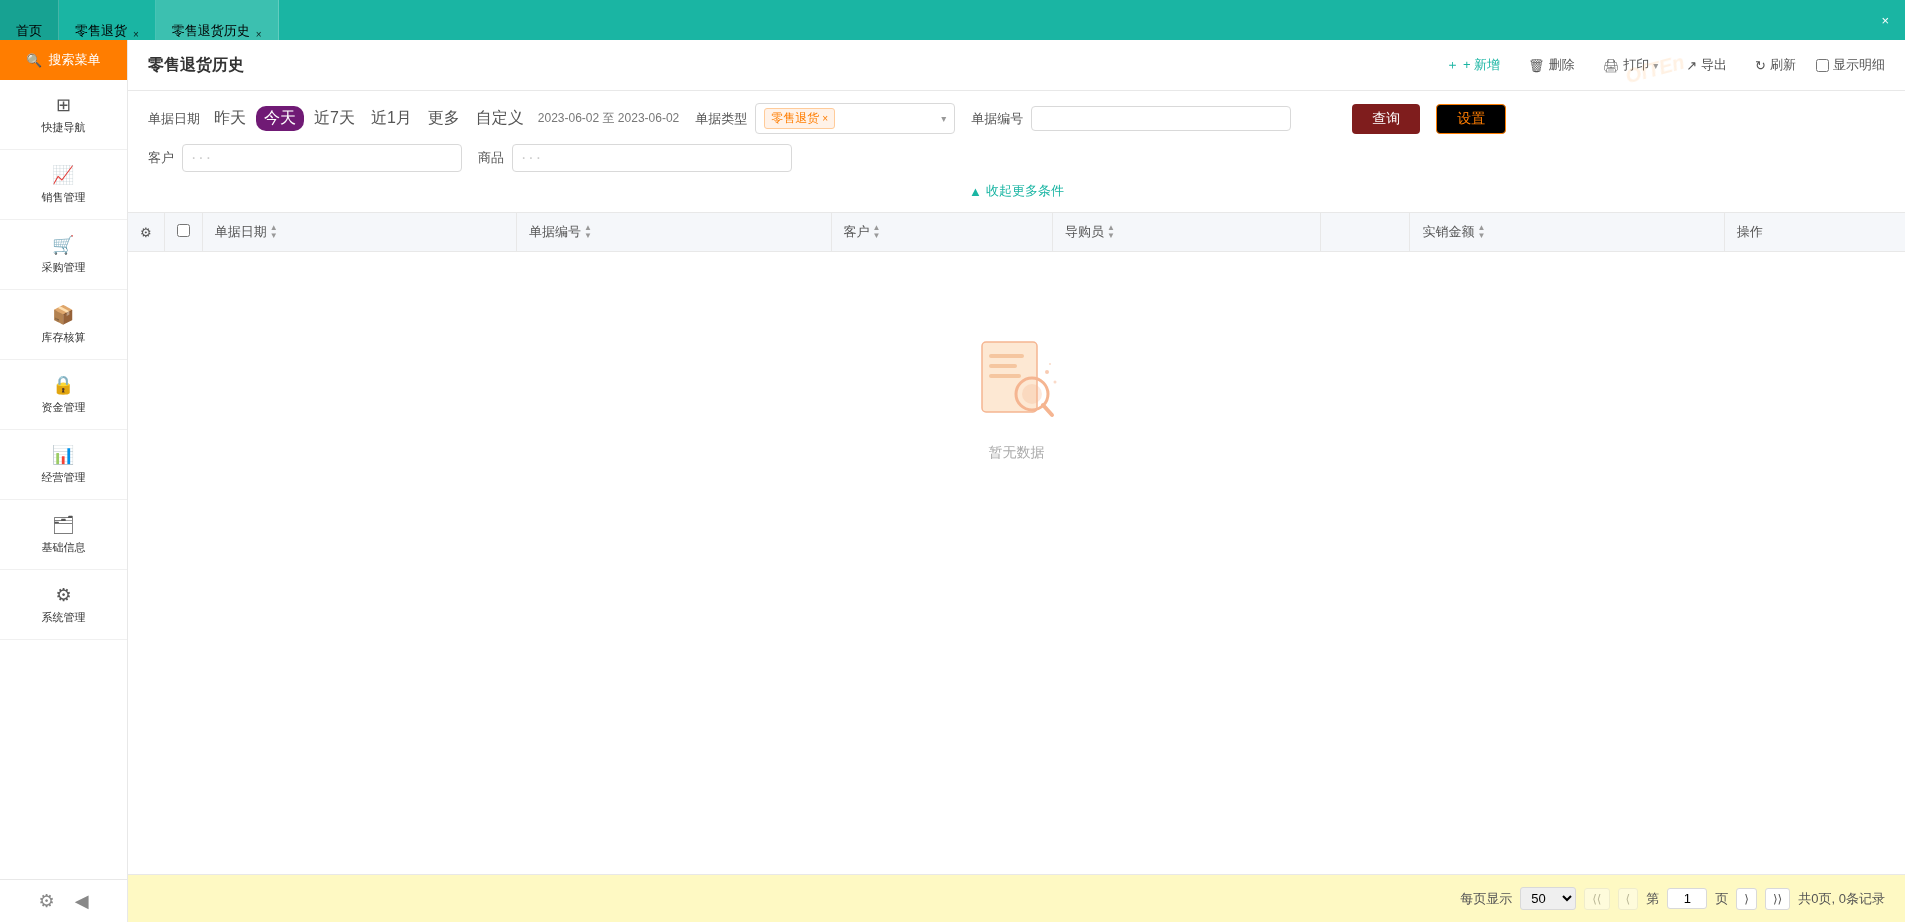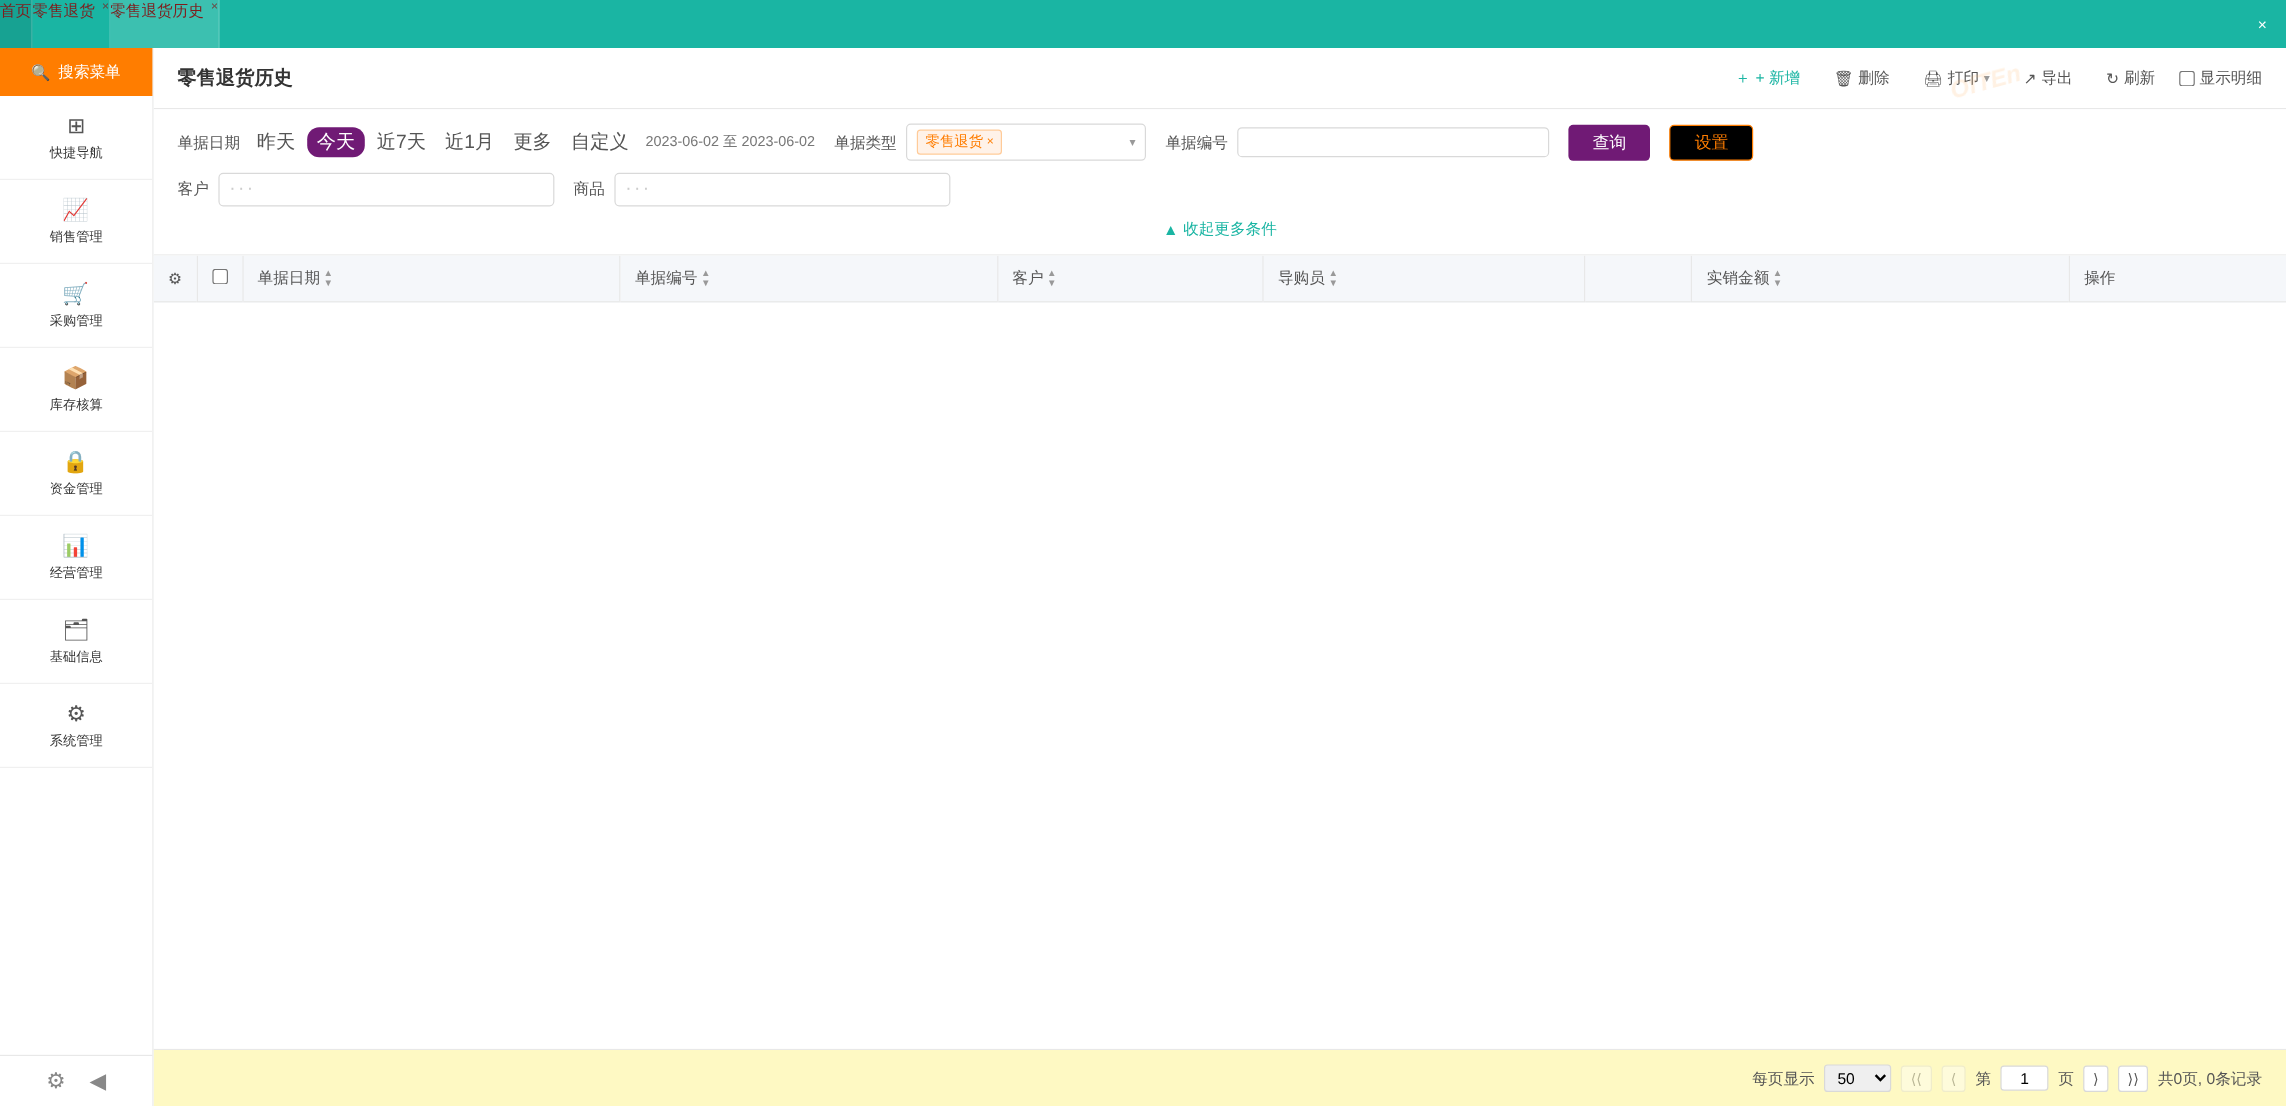--- a/index.html
+++ b/index.html
@@ -1,21 +1,21 @@
 <!DOCTYPE html>
 <html><head>
   <meta charset="utf-8">
   <style>
     * { margin: 0; padding: 0; box-sizing: border-box; }
     body { font-family: 'Microsoft YaHei', Arial, sans-serif; font-size: 13px; background: #f5f5f5; color: #333; width: 1905px; height: 922px; overflow: hidden; display: flex; flex-direction: column; }
 
     
     .top-bar { height: 40px; background: #1ab5a3; display: flex; align-items: center; padding: 0; flex-shrink: 0; }
     .top-bar-tabs { display: flex; align-items: stretch; height: 100%; flex: 1; }
-    .top-tab { display: flex; align-items: flex-start; padding: 0 0; color: #7f1d1d; font-size: 13px; cursor: pointer; gap: 6px; border-right: 1px solid rgba(255,255,255,0.2); }
+    .top-tab { display: flex; align-items: flex-end; padding: 0 16px; color: #000000; font-size: 13px; cursor: pointer; gap: 6px; border-right: 1px solid rgba(255,255,255,0.2); }
     .top-tab.home { background: rgba(0,0,0,0.1); }
     .top-tab .close-btn { font-size: 10px; opacity: 0.8; }
     .top-tab.active { background: rgba(255,255,255,0.15); }
     .top-bar-right { padding-right: 16px; color: #fff; font-size: 13px; cursor: pointer; }
 
     
     .main-layout { display: flex; flex: 1; overflow: hidden; }
 
     
     .sidebar { width: 128px; background: #fff; border-right: 1px solid #e8e8e8; display: flex; flex-direction: column; flex-shrink: 0; }
@@ -72,21 +72,21 @@
     
     .pagination { display: flex; align-items: center; justify-content: flex-end; padding: 12px 20px; background: #fef9c3; border-top: 1px solid #e8e8e8; gap: 8px; flex-shrink: 0; }
     .pagination-label { font-size: 13px; color: #555; }
     .pagination-select { border: 1px solid #d9d9d9; border-radius: 3px; padding: 2px 6px; font-size: 13px; cursor: pointer; }
     .pagination-btn { border: 1px solid #d9d9d9; background: #fff; border-radius: 3px; padding: 3px 7px; cursor: pointer; font-size: 12px; color: #555; }
     .pagination-btn:disabled { opacity: 0.4; cursor: not-allowed; }
     .pagination-input { border: 1px solid #d9d9d9; border-radius: 3px; padding: 2px 6px; font-size: 13px; width: 40px; text-align: center; }
     .pagination-info { font-size: 13px; color: #555; }
 
     
-    .query-btn { background: #701a75; color: #fff; border: none; border-radius: 4px; padding: 6px 20px; font-size: 14px; cursor: pointer; }
+    .query-btn { background: #7f1d1d; color: #fff; border: none; border-radius: 4px; padding: 6px 20px; font-size: 14px; cursor: pointer; margin-left: 45px; }
     .set-btn { background: #000000; color: #ff7d00; border: 1px solid #ff7d00; border-radius: 4px; padding: 5px 20px; font-size: 14px; cursor: pointer; }
 
     
     .empty-svg-wrapper { position: relative; width: 100px; height: 100px; margin-bottom: 12px; }
 
     
     .watermark { position: fixed; top: 50px; right: 0; font-size: 24px; color: rgba(255,200,150,0.15); transform: rotate(-30deg); pointer-events: none; z-index: 999; font-style: italic; font-weight: bold; }
   </style>
 </head>
 <body>
@@ -306,20 +306,40 @@
             </th>
             <th>
               <span>操作</span>
             </th>
           </tr>
         </thead>
         <tbody>
         </tbody>
       </table>
 
+      <div class="empty-state">
+        <div class="empty-svg-wrapper">
+          <svg width="100" height="100" viewBox="0 0 100 100" xmlns="http://www.w3.org/2000/svg">
+
+            <rect x="15" y="10" width="55" height="70" rx="4" ry="4" fill="#fde8d3" stroke="#f5b591" stroke-width="1.5"></rect>
+            <rect x="22" y="22" width="35" height="4" rx="2" fill="#f5c6a0"></rect>
+            <rect x="22" y="32" width="28" height="4" rx="2" fill="#f5c6a0"></rect>
+            <rect x="22" y="42" width="32" height="4" rx="2" fill="#f5c6a0"></rect>
+
+            <circle cx="65" cy="62" r="16" fill="none" stroke="#f5b591" stroke-width="3"></circle>
+            <circle cx="65" cy="62" r="10" fill="rgba(245,181,145,0.3)"></circle>
+            <line x1="76" y1="73" x2="85" y2="83" stroke="#f5b591" stroke-width="4" stroke-linecap="round"></line>
+
+            <circle cx="80" cy="40" r="2" fill="#f5b591" opacity="0.7"></circle>
+            <circle cx="88" cy="50" r="1.5" fill="#f5b591" opacity="0.5"></circle>
+            <circle cx="83" cy="32" r="1" fill="#f5b591" opacity="0.5"></circle>
+          </svg>
+        </div>
+        <span class="empty-text">暂无数据</span>
+      </div>
     </div>
 
     <div class="pagination">
       <span class="pagination-label">每页显示</span>
       <select class="pagination-select">
         <option>50</option>
         <option>10</option>
         <option>20</option>
         <option>100</option>
       </select>

